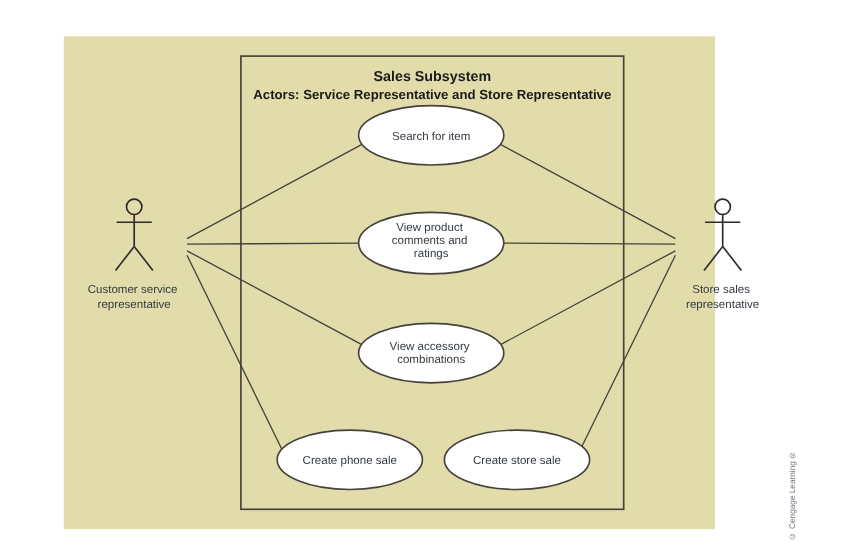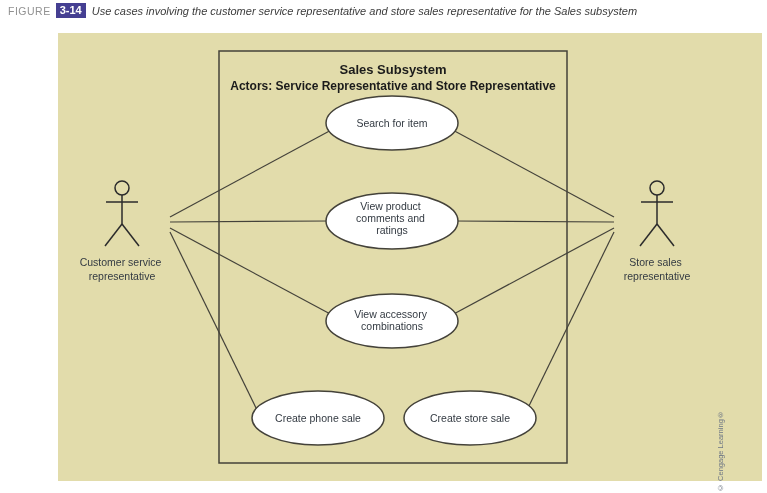--- a/index.html
+++ b/index.html
@@ -36,21 +36,21 @@
   }
   .caption-text {
     color: #3b3b3b;
     font-size: 11px;
     font-style: italic;
   }
   .diagram-panel {
     position: absolute;
     left: 58px;
     top: 33px;
-    width: 704px;
+    width: 592px;
     height: 448px;
     background: #e2dcab;
   }
   .credit {
     position: absolute;
     left: 716px;
     top: 376px;
     height: 116px;
     width: 12px;
     writing-mode: vertical-rl;
@@ -83,25 +83,20 @@
     fill: #1b1b1b;
     text-anchor: middle;
   }
   svg .actor-shape { stroke: #2b2b2b; stroke-width: 1.5; fill: none; }
 </style>
 </head>
 <body>
 
 <div class="page">
 
-  <div class="caption">
-    <span class="figure-label">FIGURE</span>
-    <span class="figure-badge">3-14</span>
-    <span class="caption-text">Use cases involving the customer service representative and store sales representative for the Sales subsystem</span>
-  </div>
 
   <div class="diagram-panel">
     <svg width="660" height="448" viewBox="0 0 660 448">
 
       <rect class="uml-border" x="161" y="18" width="348" height="412"></rect>
 
       <line class="uml-line" x1="112" y1="184" x2="277" y2="95"></line>
       <line class="uml-line" x1="112" y1="189" x2="272" y2="188"></line>
       <line class="uml-line" x1="112" y1="195" x2="276" y2="283"></line>
       <line class="uml-line" x1="112" y1="199" x2="200" y2="379"></line>

